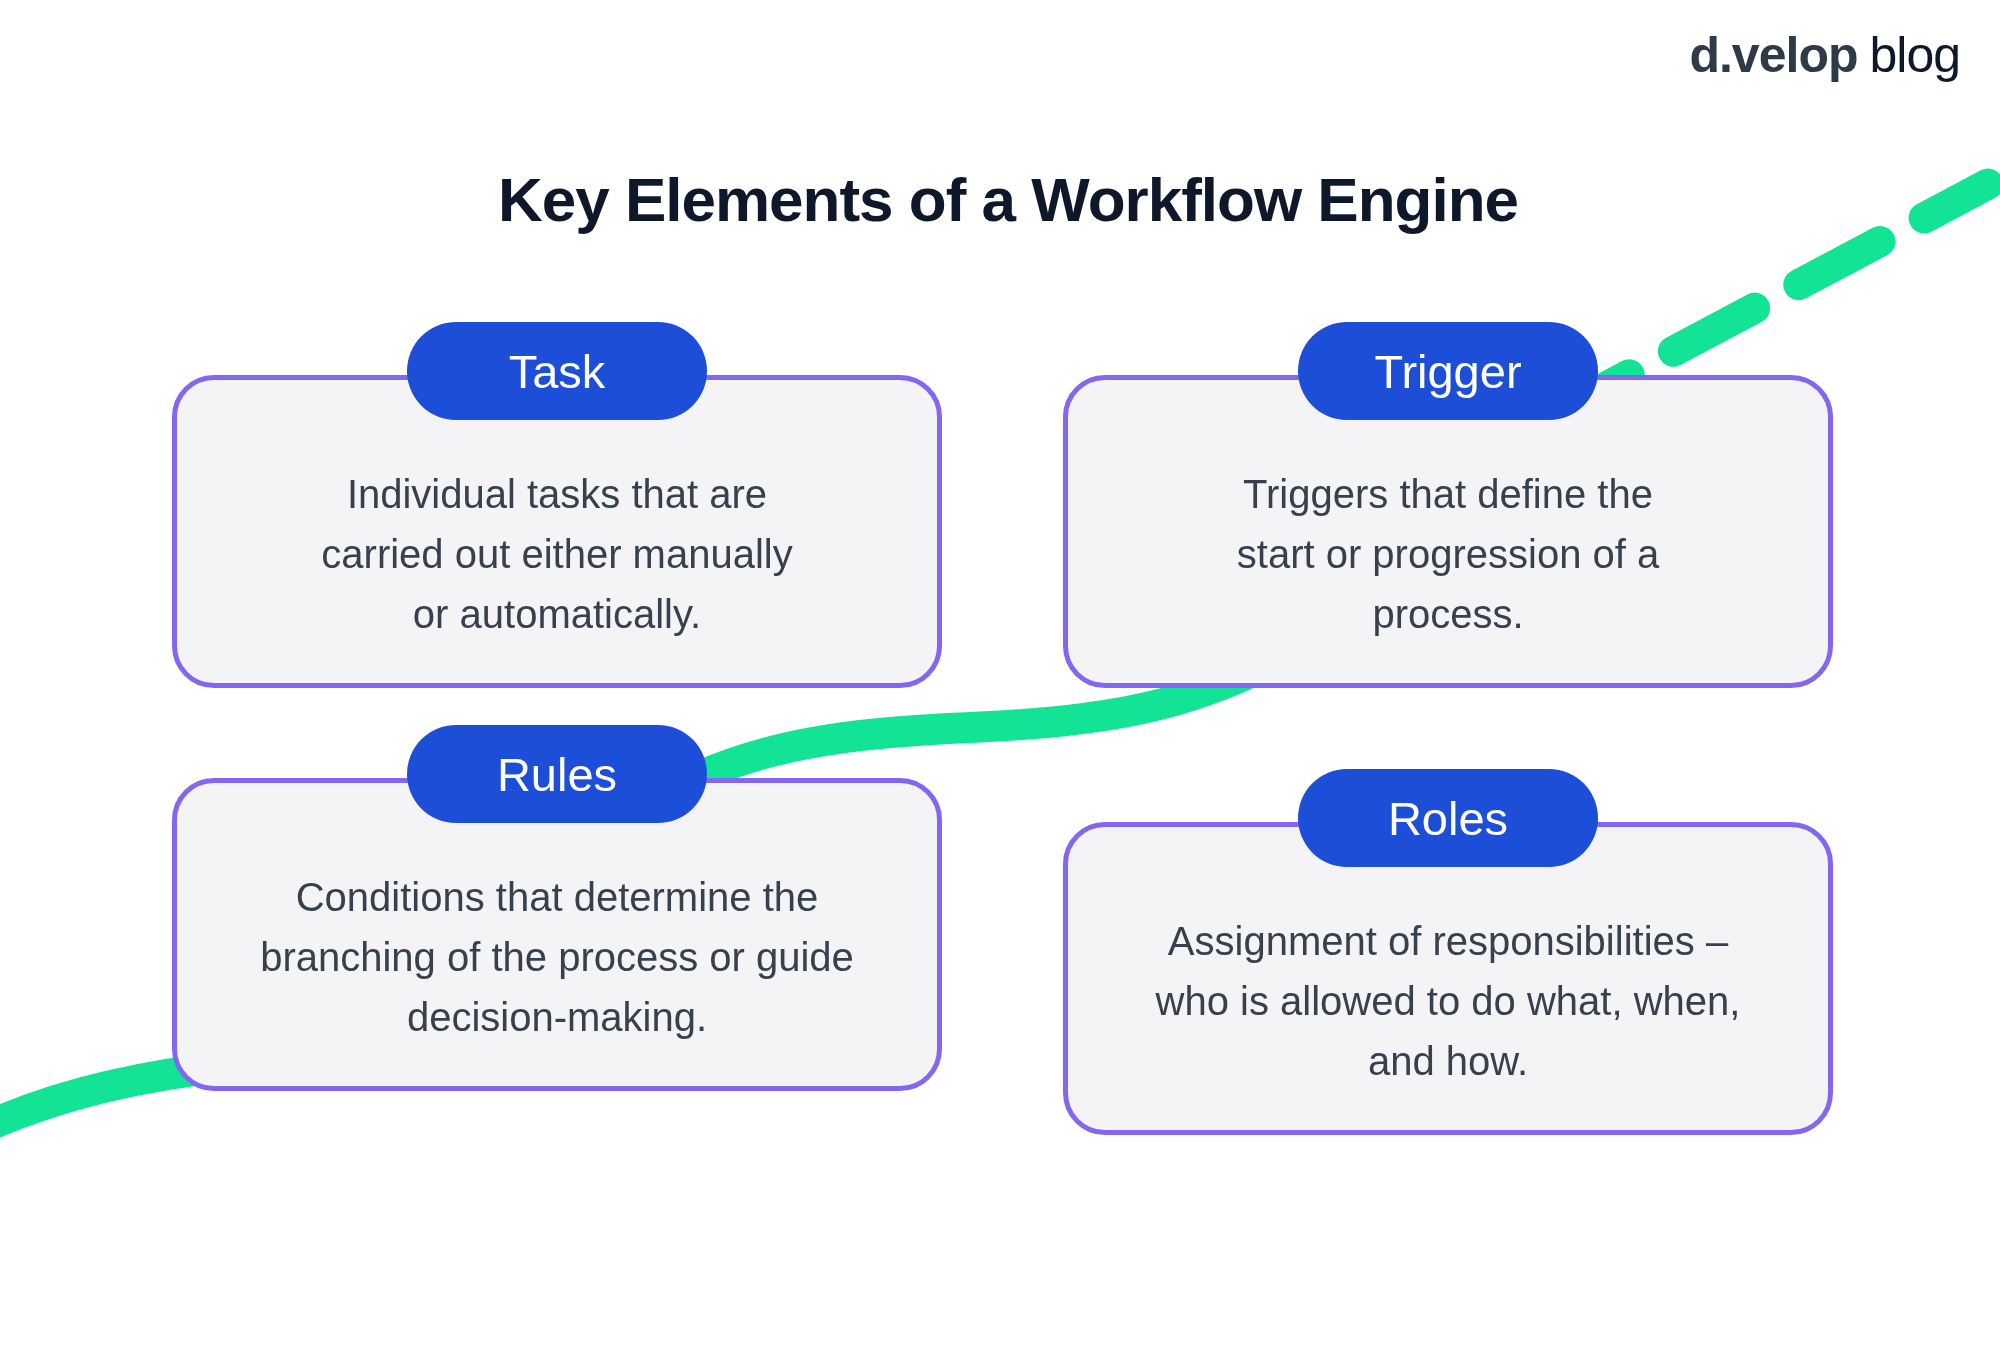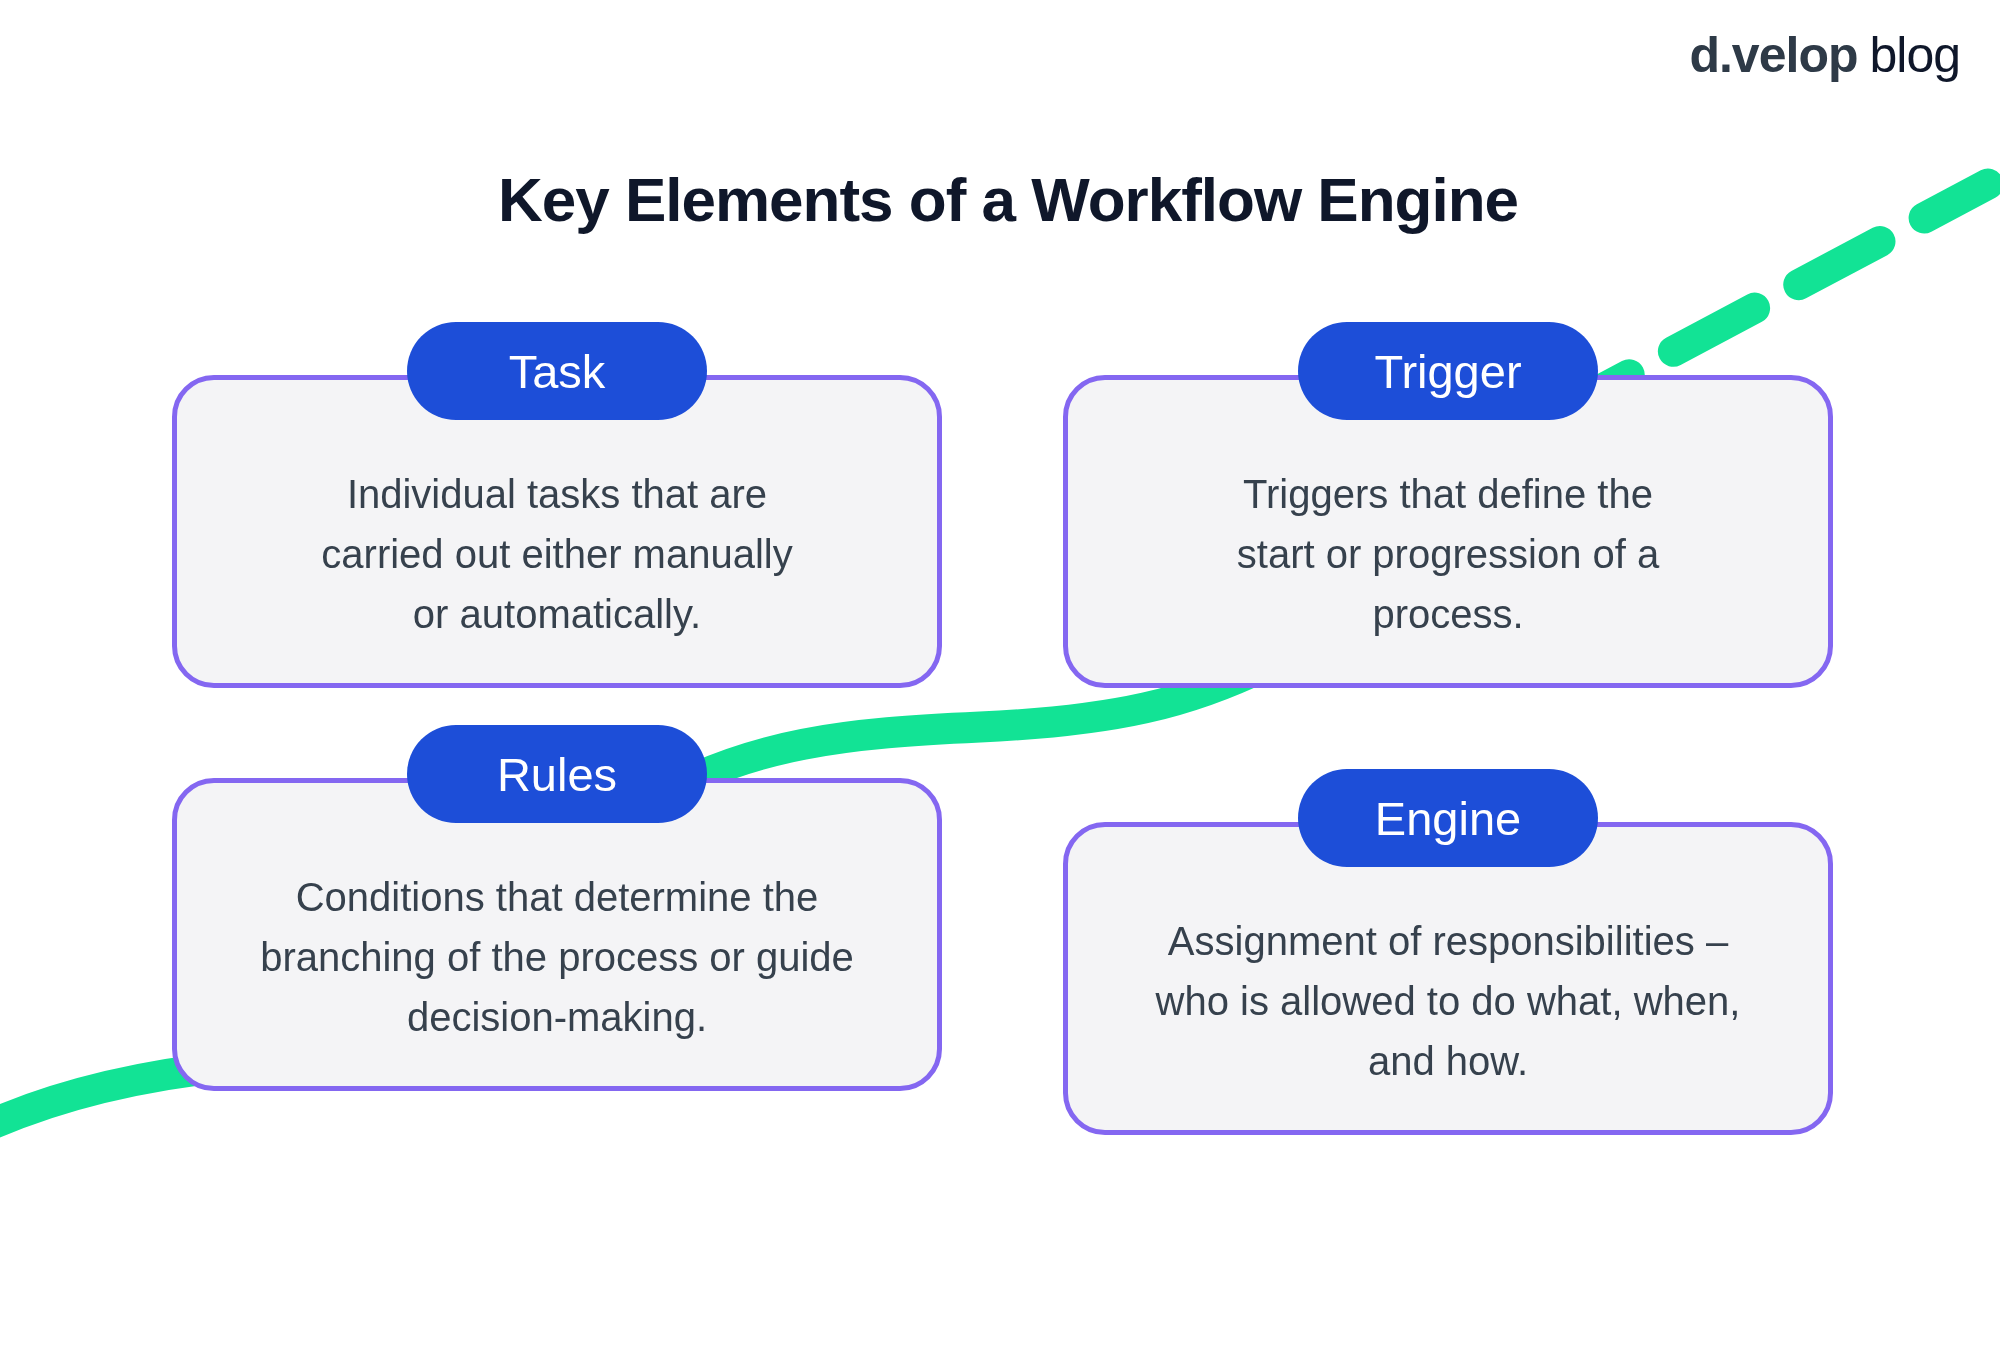--- a/index.html
+++ b/index.html
@@ -115,21 +115,21 @@
   <div class="card card-rules">
     <div class="pill">Rules</div>
     <div class="card-body">
       <span>Conditions that determine the</span>
       <span>branching of the process or guide</span>
       <span>decision-making.</span>
     </div>
   </div>
 
   <div class="card card-roles">
-    <div class="pill">Engine</div>
+    <div class="pill">Roles</div>
     <div class="card-body">
       <span>Assignment of responsibilities –</span>
       <span>who is allowed to do what, when,</span>
       <span>and how.</span>
     </div>
   </div>
 
 </div>
 
 </body></html>

